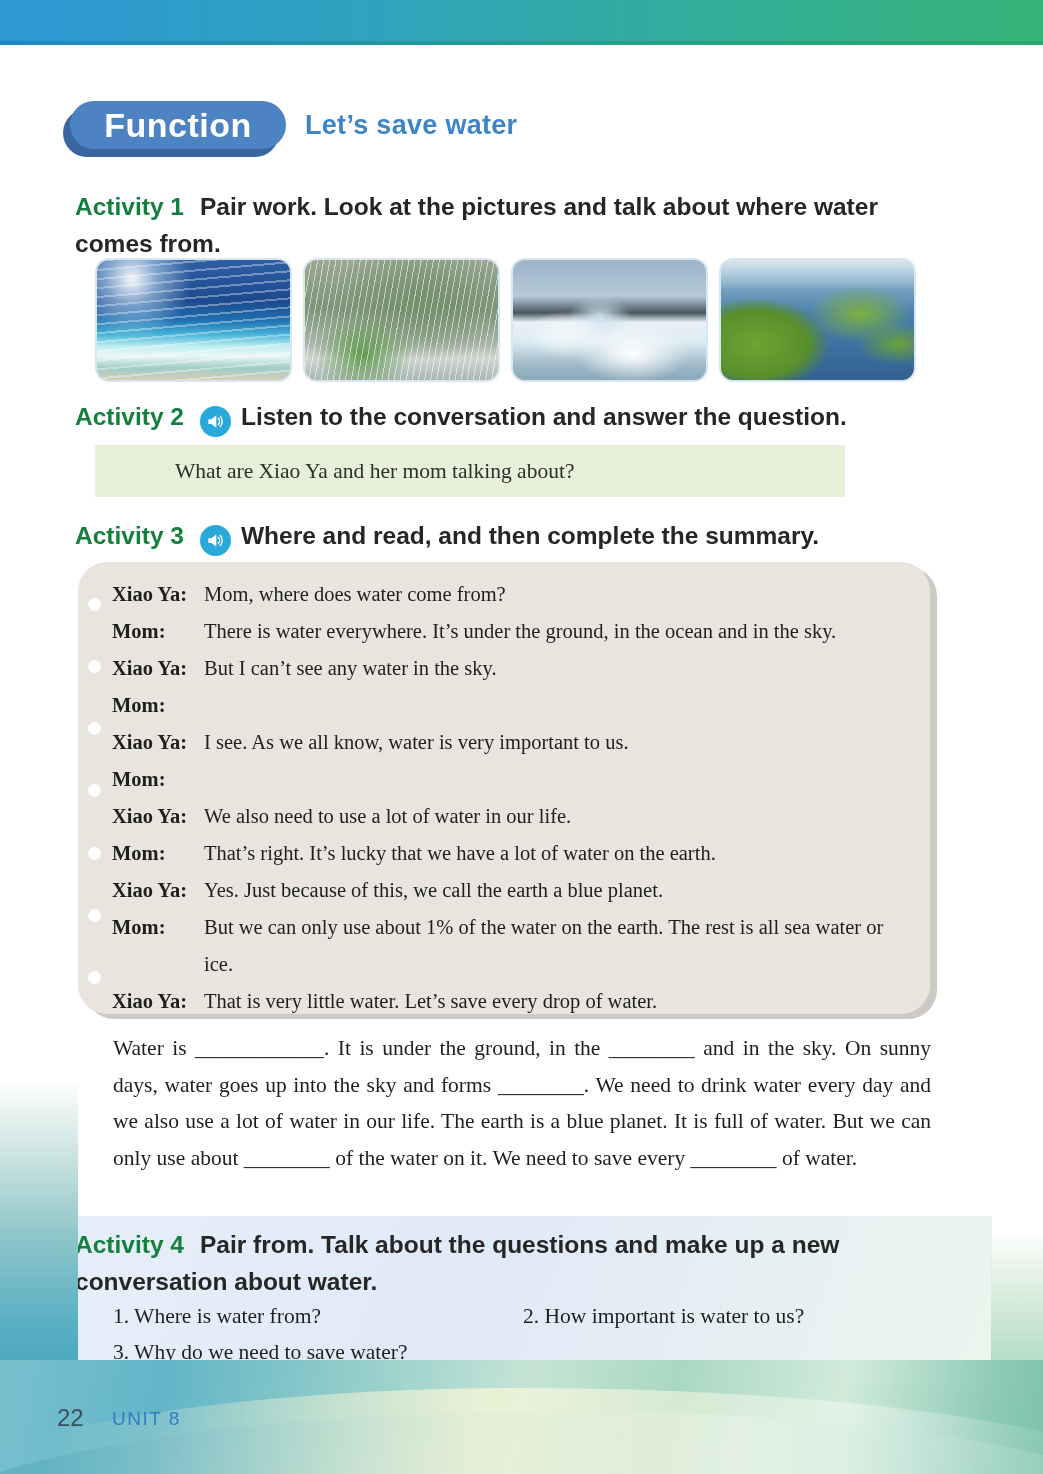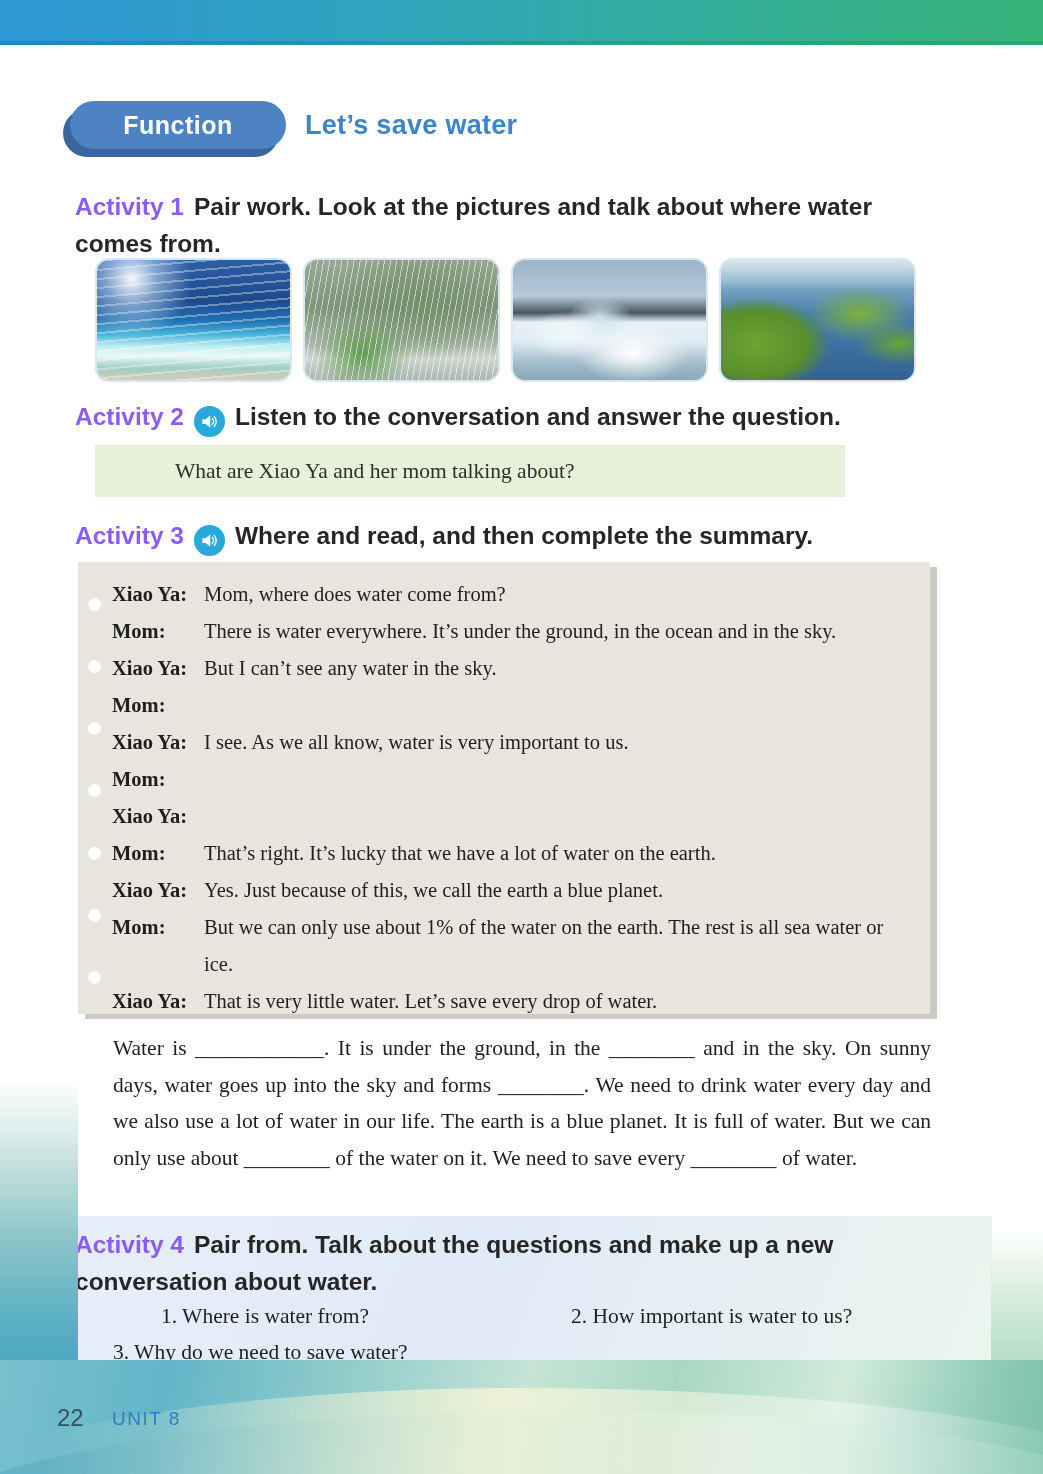--- a/index.html
+++ b/index.html
@@ -21,38 +21,38 @@
     content:""; position:absolute; left:0; bottom:0; width:100%; height:4px;
     background:linear-gradient(90deg,#1f86c8 0%,#23a287 60%,#2aa86b 100%);
   }
 
   
   .badge-wrap { position:absolute; left:70px; top:101px; }
   .badge {
     position:relative; width:216px; height:48px;
     background:#4d83c3; border-radius:26px;
     display:flex; align-items:center; justify-content:center;
-    color:#ffffff; font-size:25px; font-weight:700; letter-spacing:.5px;
+    color:#ffffff; font-size:34px; font-weight:700; letter-spacing:.5px;
     z-index:2;
   }
   .badge-shadow {
     position:absolute; left:-7px; top:8px; width:216px; height:48px;
     background:#3a66a0; border-radius:26px; z-index:1;
   }
   .page-title {
     position:absolute; left:305px; top:110px;
     color:#3c85c8; font-size:27px; font-weight:700; letter-spacing:.3px;
   }
 
   
   .act-heading {
     position:absolute; color:#262626;
     font-size:24.5px; font-weight:700; line-height:37px;
   }
-  .act-label { color:#8b5cf6; margin-right:10px; }
+  .act-label { color:#15803d; margin-right:16px; }
   .audio-icon {
     display:inline-flex; width:31px; height:31px; border-radius:50%;
     background:#29a8dc; align-items:center; justify-content:center;
     vertical-align:-6px; margin-right:10px;
   }
   .audio-icon svg { display:block; }
 
   
   .photo-strip {
     position:absolute; left:95px; top:258px; width:822px; height:124px;
@@ -99,20 +99,21 @@
     padding-left:80px;
     font-family:"Liberation Serif", serif; font-size:21.5px; color:#2e2e2e;
   }
 
   
   .dialogue-panel {
     position:absolute; left:78px; top:562px; width:852px; height:452px;
     background:#e8e4de;
     box-shadow:7px 5px 0 #cdc9c4;
     padding:14px 18px 0 34px;
+    border-radius:29px;
   }
   .binding-dots {
     position:absolute; left:10px; top:36px; bottom:30px; width:14px;
     display:flex; flex-direction:column; justify-content:space-between;
   }
   .binding-dots i {
     width:13px; height:13px; border-radius:50%; background:#ffffff; display:block;
   }
   .dlg-row {
     display:grid; grid-template-columns:92px 1fr;
@@ -131,21 +132,21 @@
   
   .act4-backdrop {
     position:absolute; left:75px; top:1216px; width:917px; height:152px;
     background:linear-gradient(110deg, rgba(226,235,248,.85) 0%, rgba(216,229,246,.8) 45%, rgba(228,242,232,.75) 100%);
   }
   .question-list {
     position:absolute; left:113px; top:1298px; width:830px;
     font-family:"Liberation Serif", serif; font-size:21.5px; line-height:36px;
     color:#1f1f1f;
   }
-  .q-grid { display:grid; grid-template-columns:410px 1fr;margin-left:48px; }
+  .q-grid { display:grid; grid-template-columns:410px 1fr; }
 
   
   .tint-left {
     position:absolute; left:0; top:1080px; width:78px; height:282px;
     background:linear-gradient(180deg, rgba(191,223,224,0) 0%, #cfe5e2 25%, #8fc6c9 55%, #5cb0c4 85%, #4da7c0 100%);
   }
   .tint-right {
     position:absolute; right:0; top:1230px; width:52px; height:132px;
     background:linear-gradient(180deg, rgba(222,240,228,0) 0%, #d8ecdc 50%, #b4dcc4 100%);
   }
@@ -249,20 +250,21 @@
   </div>
   <div class="dlg-row">
     <span class="dlg-speaker">Xiao Ya:</span>
     <span class="dlg-text">I see. As we all know, water is very important to us.</span>
   </div>
   <div class="dlg-row">
     <span class="dlg-speaker">Mom:</span>
   </div>
   <div class="dlg-row">
     <span class="dlg-speaker">Xiao Ya:</span>
+    <span class="dlg-text">We also need to use a lot of water in our life.</span>
   </div>
   <div class="dlg-row">
     <span class="dlg-speaker">Mom:</span>
     <span class="dlg-text">That’s right. It’s lucky that we have a lot of water on the earth.</span>
   </div>
   <div class="dlg-row">
     <span class="dlg-speaker">Xiao Ya:</span>
     <span class="dlg-text">Yes. Just because of this, we call the earth a blue planet.</span>
   </div>
   <div class="dlg-row">

